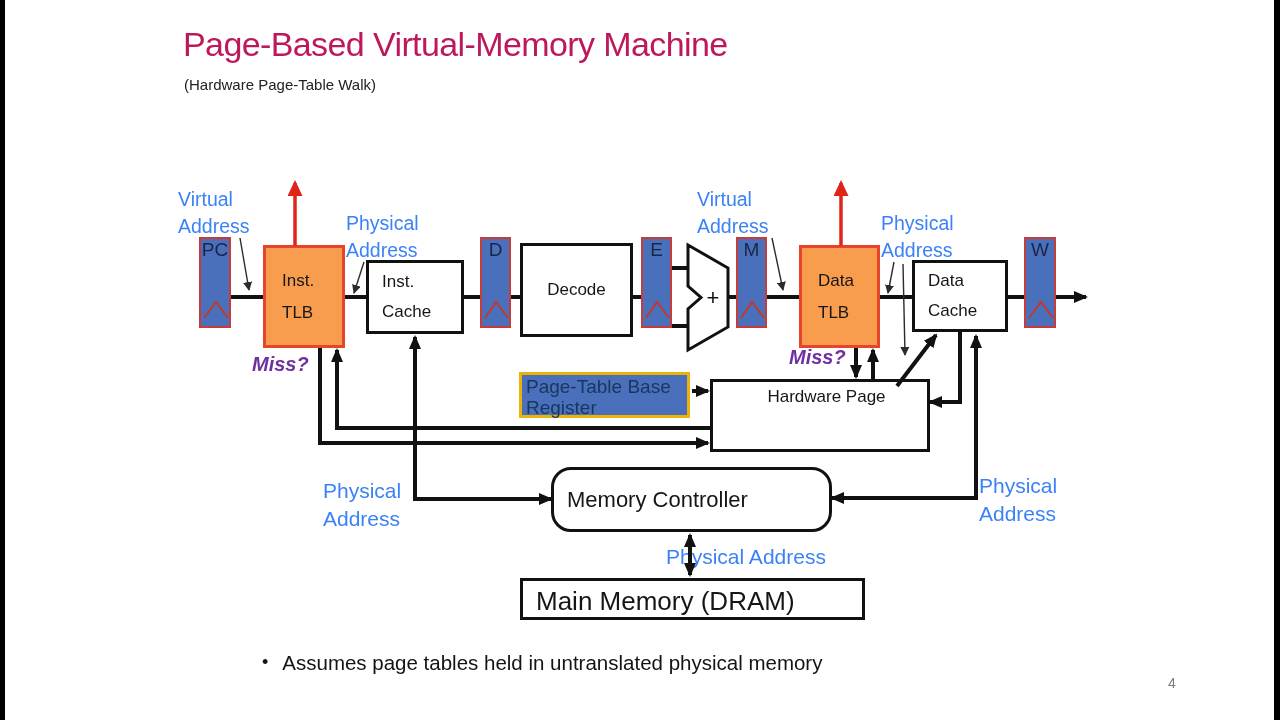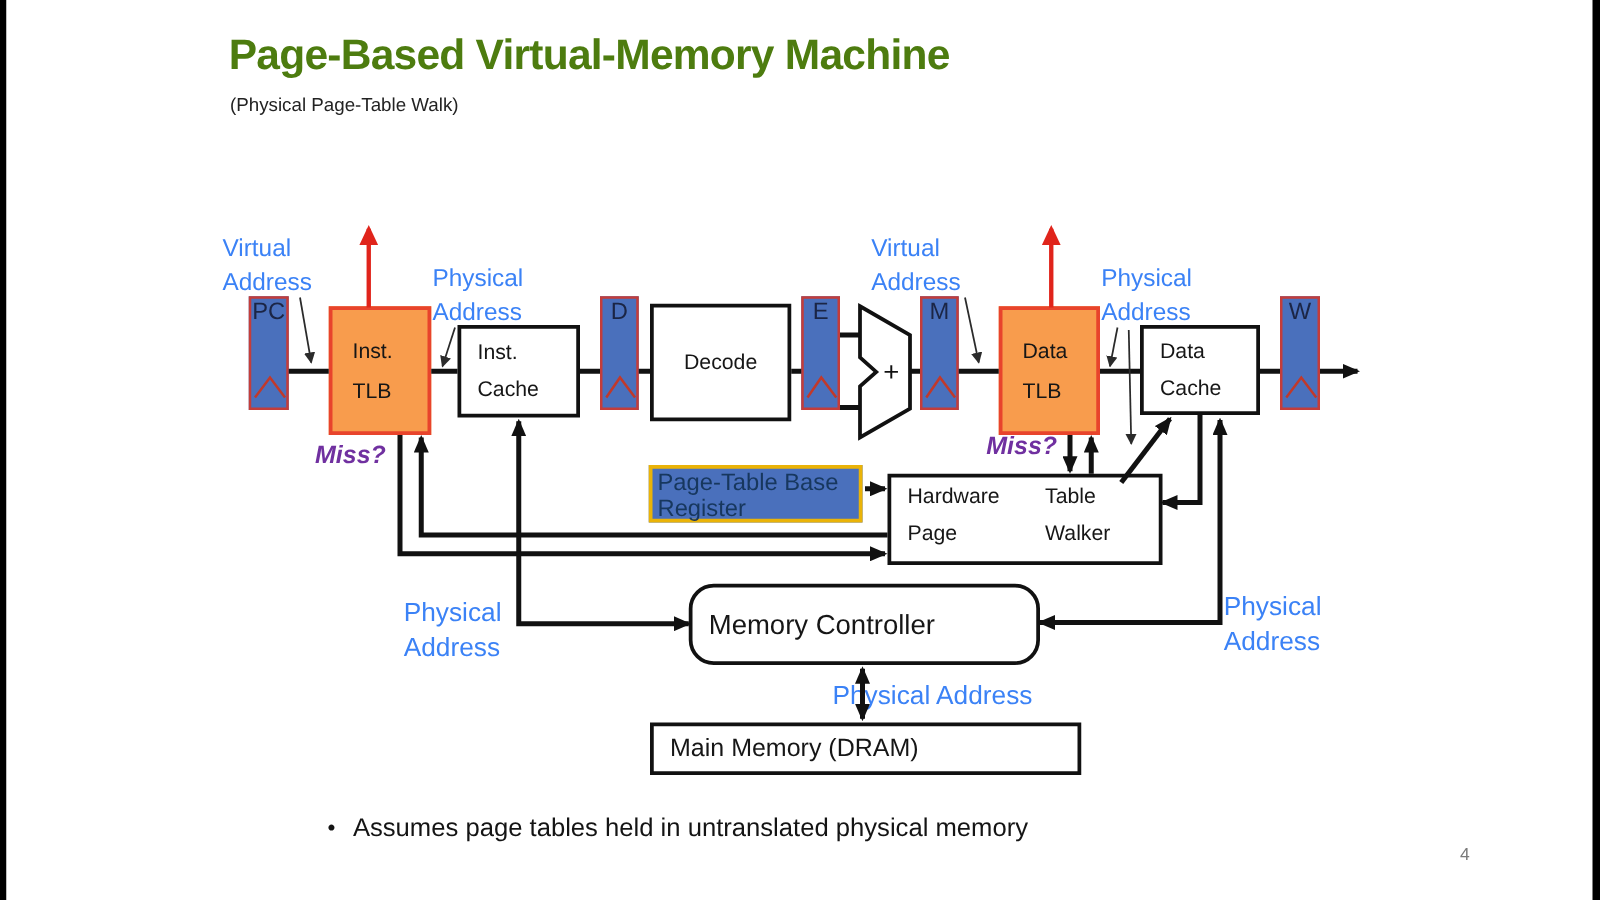--- a/index.html
+++ b/index.html
@@ -2,22 +2,22 @@
 <html><head>
 <meta charset="utf-8">
 <style>
   html,body{margin:0;padding:0;background:#fff;}
   #slide{position:relative;width:1280px;height:720px;background:#ffffff;overflow:hidden;
          font-family:"Liberation Sans", sans-serif;color:#111;}
   .edge-bar{position:absolute;top:0;height:720px;background:#000;}
   #bar-left{left:0;width:5px;}
   #bar-right{left:1274px;width:6px;}
 
-  #title{position:absolute;left:183px;top:25px;font-size:34px;font-weight:700;
-         letter-spacing:-0.6px;color:#4d7c0f;white-space:nowrap;}
+  #title{position:absolute;left:183px;top:25px;font-size:34px;font-weight:400;
+         letter-spacing:-0.6px;color:#be185d;white-space:nowrap;}
   #subtitle{position:absolute;left:184px;top:76px;font-size:15px;color:#222;}
 
   .reg{position:absolute;width:32px;height:91px;background:#4a70bc;border:2px solid #c43d3a;
        box-sizing:border-box;display:flex;align-items:flex-start;justify-content:center;
        font-size:19px;color:#1b2545;z-index:2;}
   .reg svg{position:absolute;left:1px;bottom:4px;}
 
   .block{position:absolute;box-sizing:border-box;background:#fff;border:3px solid #111;
          z-index:2;font-size:17px;color:#161616;}
   .tlb{background:#f89c4d;border:3px solid #e8442c;display:flex;flex-direction:column;
@@ -25,43 +25,43 @@
   .cache{display:flex;flex-direction:column;justify-content:center;padding-left:13px;line-height:30px;}
   .center-lbl{display:flex;align-items:center;justify-content:center;}
 
   #ptbr{position:absolute;left:519px;top:372px;width:171px;height:46px;box-sizing:border-box;
         background:#4a70bc;border:3px solid #eab308;z-index:2;color:#17375e;
         font-size:19px;line-height:21px;padding:1px 0 0 4px;}
   #walker{left:710px;top:379px;width:220px;height:73px;line-height:30px;
           display:flex;flex-direction:row;justify-content:center;padding-left:13px;}
   #mem-ctrl{left:551px;top:467px;width:281px;height:65px;font-size:22px;
             display:flex;align-items:center;padding-left:13px;border-radius:20px;}
-  #main-mem{left:520px;top:578px;width:345px;height:42px;font-size:20px;
-            display:flex;align-items:center;padding-left:13px;}
+  #main-mem{left:520px;top:578px;width:345px;height:42px;font-size:26px;
+            display:flex;align-items:flex-end;padding-left:13px;}
 
   .lbl{position:absolute;font-size:19.5px;line-height:27px;color:#3b82f6;z-index:3;white-space:nowrap;}
   .miss{position:absolute;font-size:20px;font-style:italic;font-weight:600;color:#7030a0;z-index:3;}
   .pa-low{line-height:28px;font-size:21px;}
 
   #bullet-row{position:absolute;left:262px;top:651px;display:flex;font-size:20.5px;color:#141414;z-index:3;}
   #bullet-dot{margin-right:14px;font-size:18px;padding-top:1px;}
   #page-number{position:absolute;left:1168px;top:675px;font-size:14px;color:#7a7a7a;z-index:3;}
 
   #wires{position:absolute;left:0;top:0;z-index:6;pointer-events:none;}
 </style>
 </head>
 <body>
 
 <div id="slide">
 
   <div id="bar-left" class="edge-bar"></div>
   <div id="bar-right" class="edge-bar"></div>
 
   <div id="title">Page-Based Virtual-Memory Machine</div>
-  <div id="subtitle">(Physical Page-Table Walk)</div>
+  <div id="subtitle">(Hardware Page-Table Walk)</div>
 
   <div class="reg" style="left:199px;top:237px;">
     <span>PC</span>
     <svg width="28" height="24">
         <polyline points="2,20 14,4 26,20" fill="none" stroke="#c0392b" stroke-width="2"></polyline>
       </svg>
   </div>
   <div class="reg" style="left:480px;top:237px;width:31px;">
     <span>D</span>
     <svg width="27" height="24">
@@ -106,21 +106,20 @@
     <span>Data</span>
     <span>Cache</span>
   </div>
 
   <div id="ptbr">
     <div>Page-Table Base</div>
     <div>Register</div>
   </div>
   <div id="walker" class="block">
     <span>Hardware Page</span>
-    <span>Table Walker</span>
   </div>
   <div id="mem-ctrl" class="block">
     <span>Memory Controller</span>
   </div>
   <div id="main-mem" class="block">
     <span>Main Memory (DRAM)</span>
   </div>
 
   <div class="lbl" style="left:178px;top:186px;">
     <div>Virtual</div>

